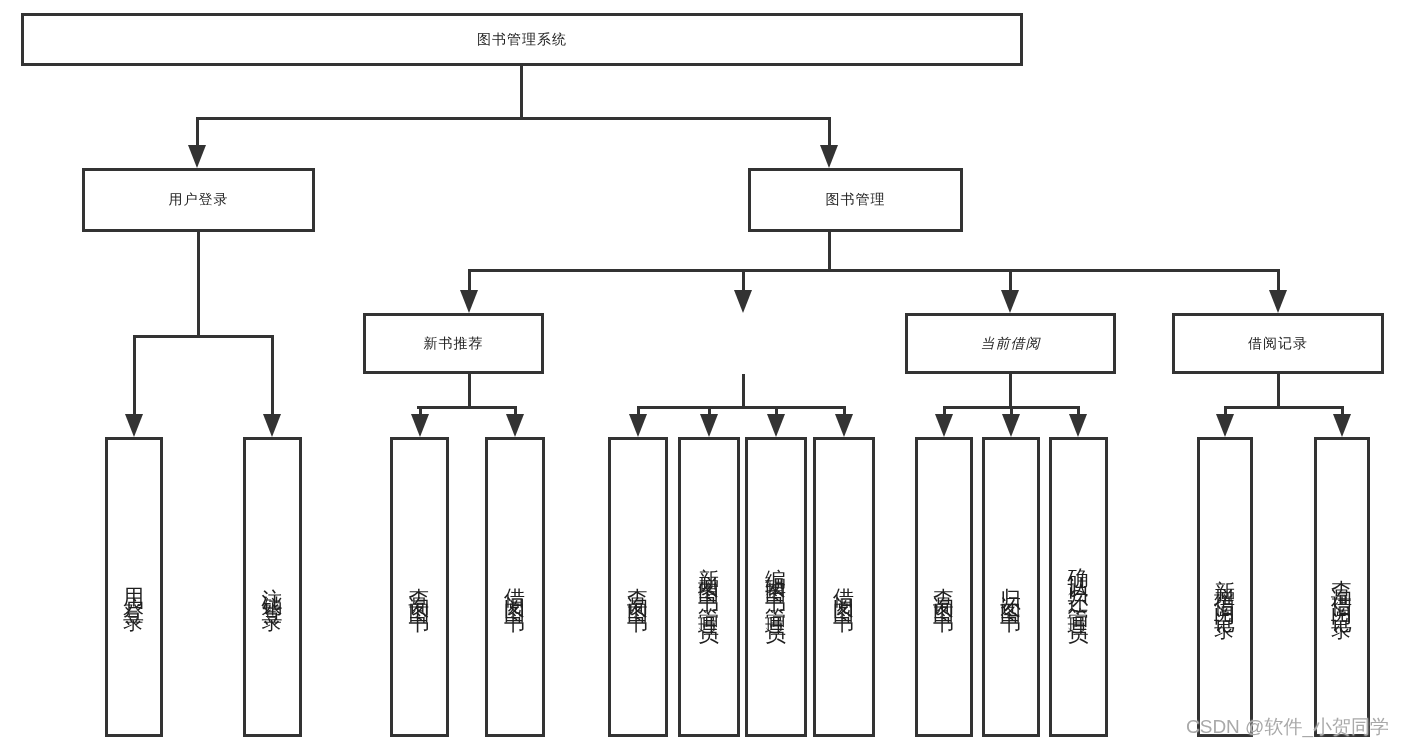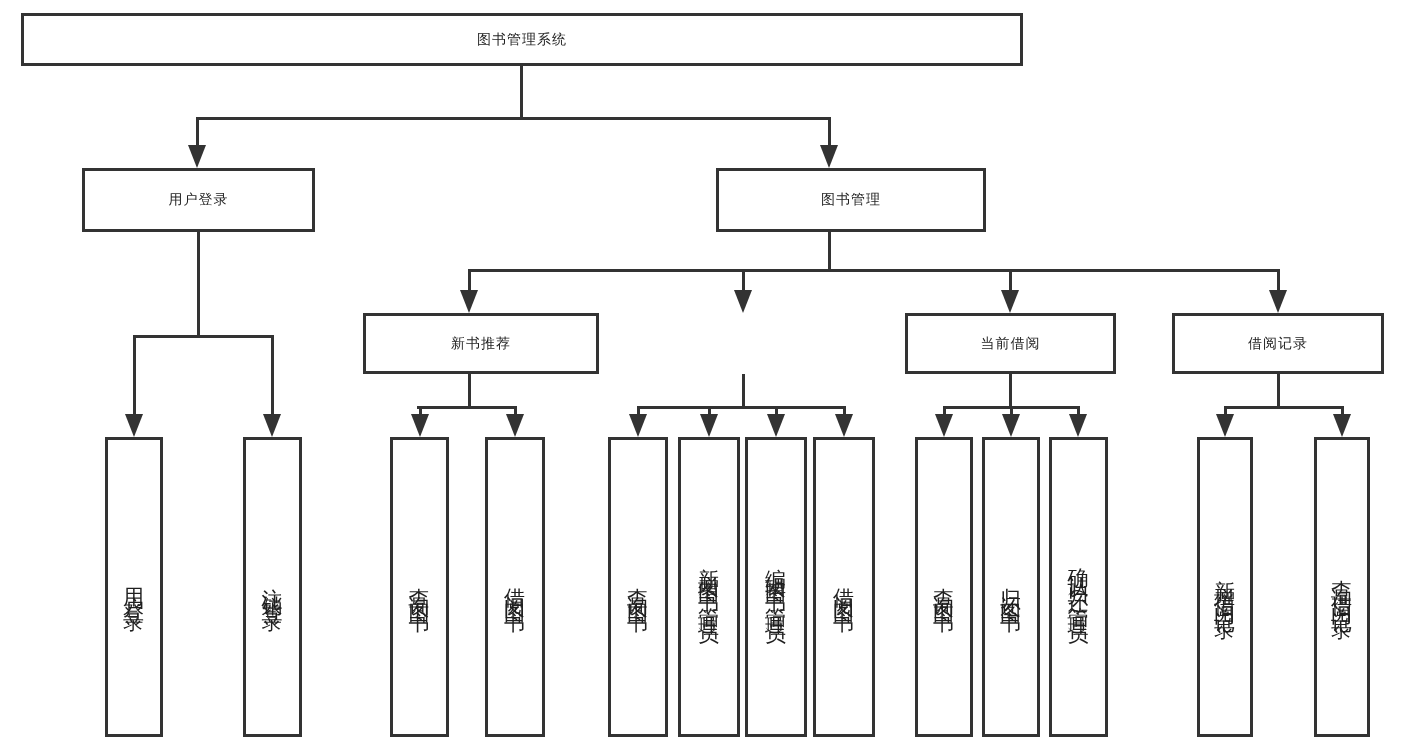--- a/index.html
+++ b/index.html
@@ -63,21 +63,21 @@
   <div class="vline" style="left:520px;top:64px;height:55px;"></div>
   <div class="hline" style="left:196px;top:117px;width:635px;"></div>
   <div class="vline" style="left:196px;top:117px;height:30px;"></div>
   <div class="arrow" style="left:188px;top:145px;"></div>
   <div class="vline" style="left:828px;top:117px;height:30px;"></div>
   <div class="arrow" style="left:820px;top:145px;"></div>
 
   <div class="box" style="left:82px;top:168px;width:233px;height:64px;">
     <span class="hlabel">用户登录</span>
   </div>
-  <div class="box" style="left:716px;top:168px;width:270px;height:64px;">
+  <div class="box" style="left:748px;top:168px;width:215px;height:64px;">
     <span class="hlabel">图书管理</span>
   </div>
 
   <div class="vline" style="left:197px;top:232px;height:106px;"></div>
   <div class="hline" style="left:133px;top:335px;width:141px;"></div>
   <div class="vline" style="left:133px;top:335px;height:80px;"></div>
   <div class="arrow" style="left:125px;top:414px;"></div>
   <div class="vline" style="left:271px;top:335px;height:80px;"></div>
   <div class="arrow" style="left:263px;top:414px;"></div>
 
@@ -85,24 +85,24 @@
   <div class="hline" style="left:468px;top:269px;width:812px;"></div>
   <div class="vline" style="left:468px;top:269px;height:23px;"></div>
   <div class="arrow" style="left:460px;top:290px;"></div>
   <div class="vline" style="left:742px;top:269px;height:23px;"></div>
   <div class="arrow" style="left:734px;top:290px;"></div>
   <div class="vline" style="left:1009px;top:269px;height:23px;"></div>
   <div class="arrow" style="left:1001px;top:290px;"></div>
   <div class="vline" style="left:1277px;top:269px;height:23px;"></div>
   <div class="arrow" style="left:1269px;top:290px;"></div>
 
-  <div class="box" style="left:363px;top:313px;width:236px;height:61px;text-align:center;">
+  <div class="box" style="left:363px;top:313px;width:181px;height:61px;text-align:center;">
     <span class="hlabel">新书推荐</span>
   </div>
-  <div class="box" style="left:905px;top:313px;width:211px;height:61px;">
+  <div class="box" style="left:905px;top:313px;width:211px;height:61px;font-style:italic;">
     <span class="hlabel">当前借阅</span>
   </div>
   <div class="box" style="left:1172px;top:313px;width:212px;height:61px;">
     <span class="hlabel">借阅记录</span>
   </div>
 
   <div class="vline" style="left:468px;top:374px;height:35px;"></div>
   <div class="hline" style="left:417px;top:406px;width:98px;"></div>
   <div class="vline" style="left:419px;top:406px;height:10px;"></div>
   <div class="arrow" style="left:411px;top:414px;"></div>
@@ -173,14 +173,15 @@
     <span class="vtext">确认归还（管理员）</span>
   </div>
 
   <div class="box" style="left:1197px;top:437px;width:56px;height:300px;">
     <span class="vtext">新增借阅记录</span>
   </div>
   <div class="box" style="left:1314px;top:437px;width:56px;height:300px;">
     <span class="vtext">查询借阅记录</span>
   </div>
 
+  <div class="watermark" style="left:1186px;top:714px;">CSDN @软件_小贺同学</div>
 
 </div>
 
 </body></html>

